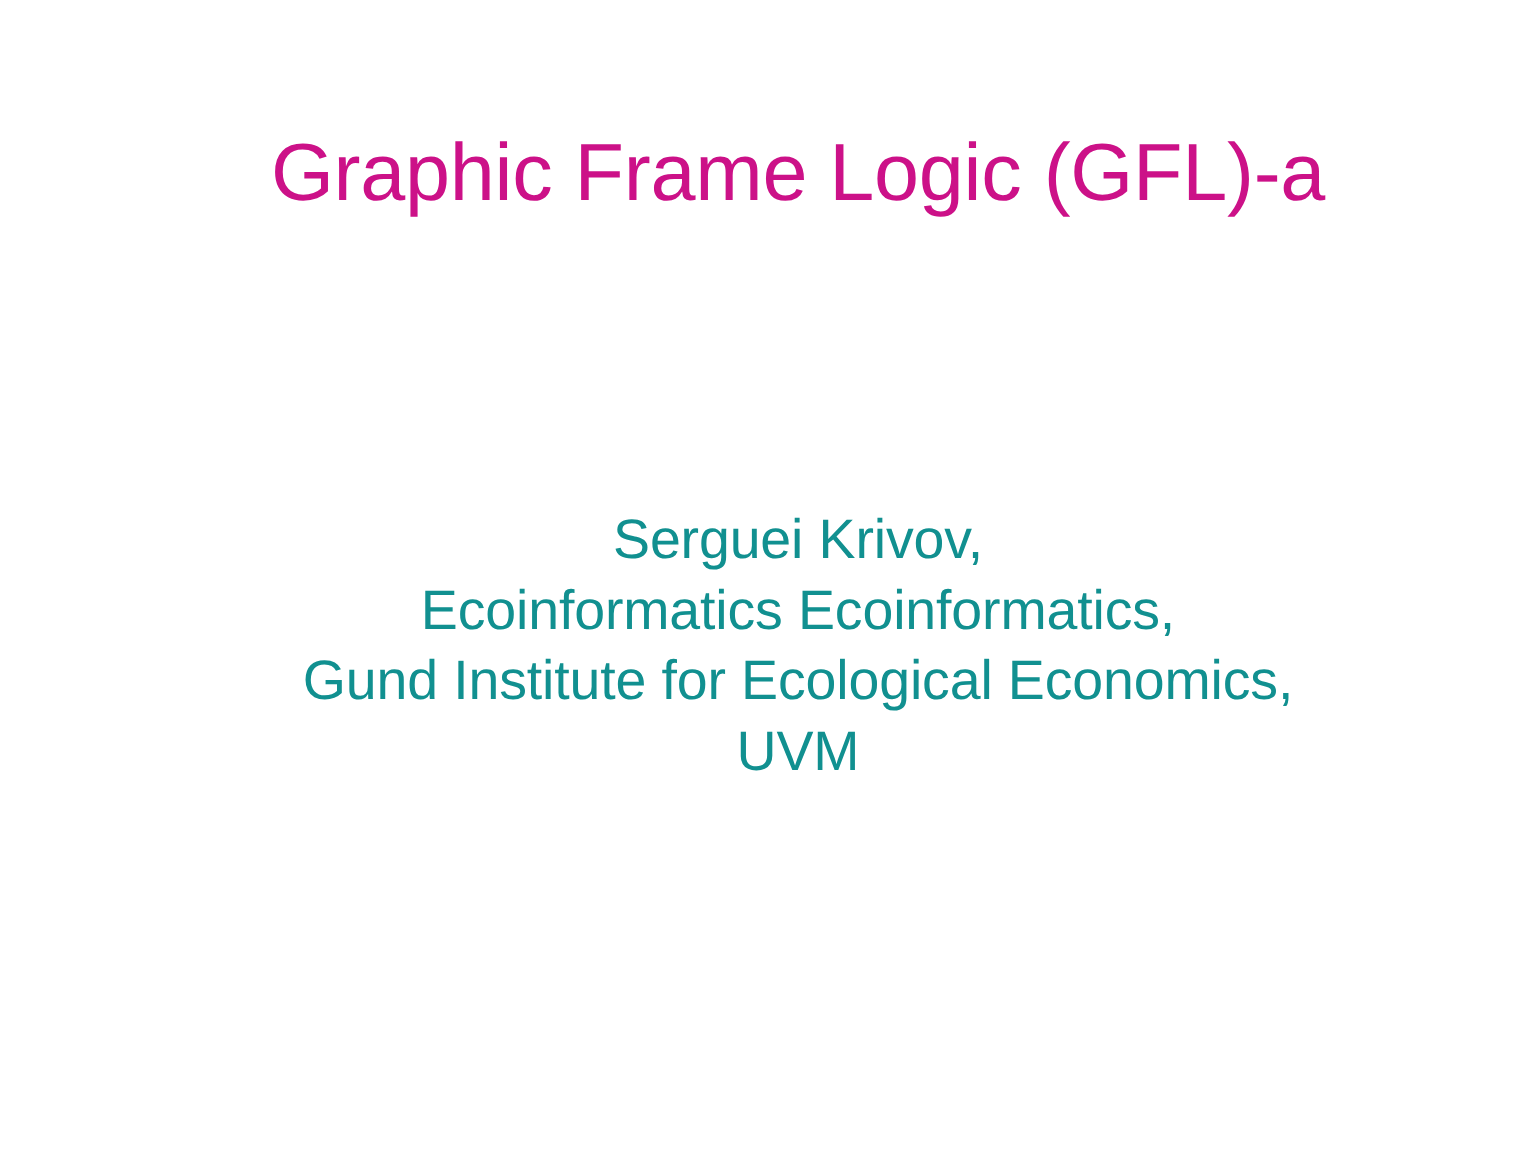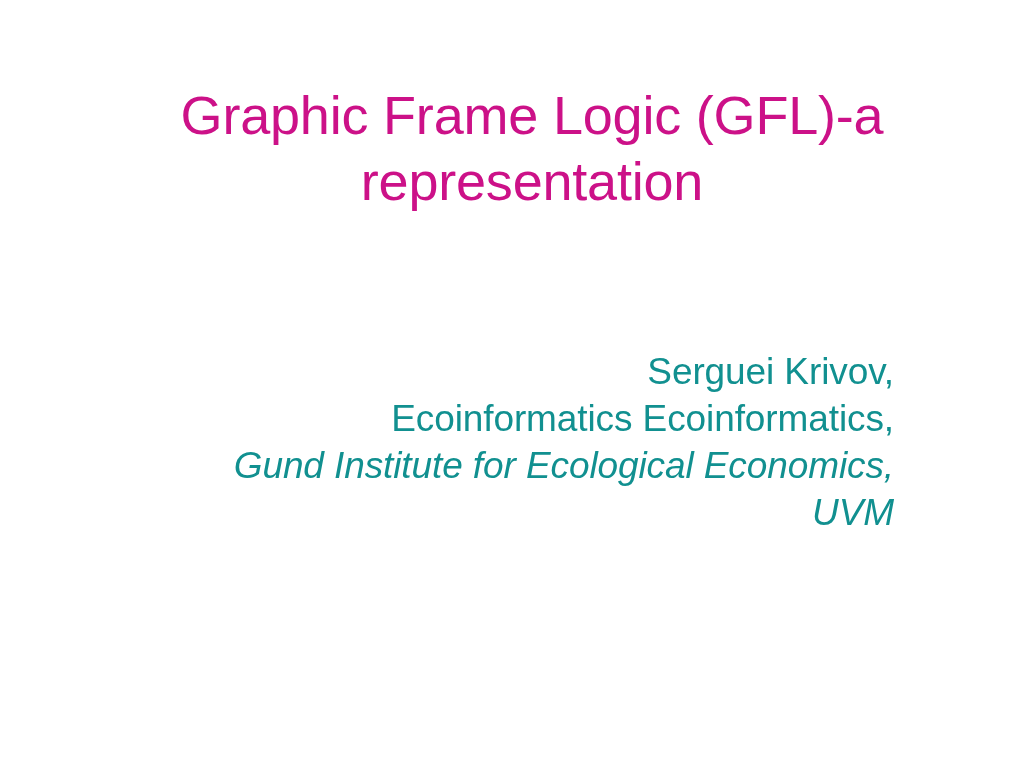--- a/index.html
+++ b/index.html
@@ -39,35 +39,34 @@
     font-weight: 400;
     line-height: 66px;
     letter-spacing: -0.2px;
     white-space: nowrap;
   }
 
   
   .subtitle-block {
     position: absolute;
     left: 150px;
-    top: 348px;
+    top: 336px;
     width: 724px;
-    text-align: right;
+    text-align: center;
   }
   .subtitle-line {
     color: #119090;
     font-family: "Liberation Sans", sans-serif;
     font-size: 37px;
     font-weight: 400;
     line-height: 47px;
     letter-spacing: -0.1px;
   }
   .subtitle-line.wrap {
     white-space: normal;
-    font-style: italic;
   }
   .subtitle-line.nowrap {
     white-space: nowrap;
   }
 
   
   .slide-body-empty {
     position: absolute;
     left: 0;
     top: 540px;
@@ -75,21 +74,20 @@
     height: 228px;
   }
 </style>
 </head>
 <body>
 
 <div class="slide">
 
   <div class="title-block">
     <div class="title-line">Graphic Frame Logic (GFL)-a</div>
-    <div class="title-line">representation</div>
   </div>
 
   <div class="subtitle-block">
     <div class="subtitle-line nowrap">Serguei Krivov,</div>
     <div class="subtitle-line nowrap">Ecoinformatics Ecoinformatics,</div>
     <div class="subtitle-line wrap">Gund Institute for Ecological Economics, UVM</div>
   </div>
 
   <div class="slide-body-empty"></div>
 

